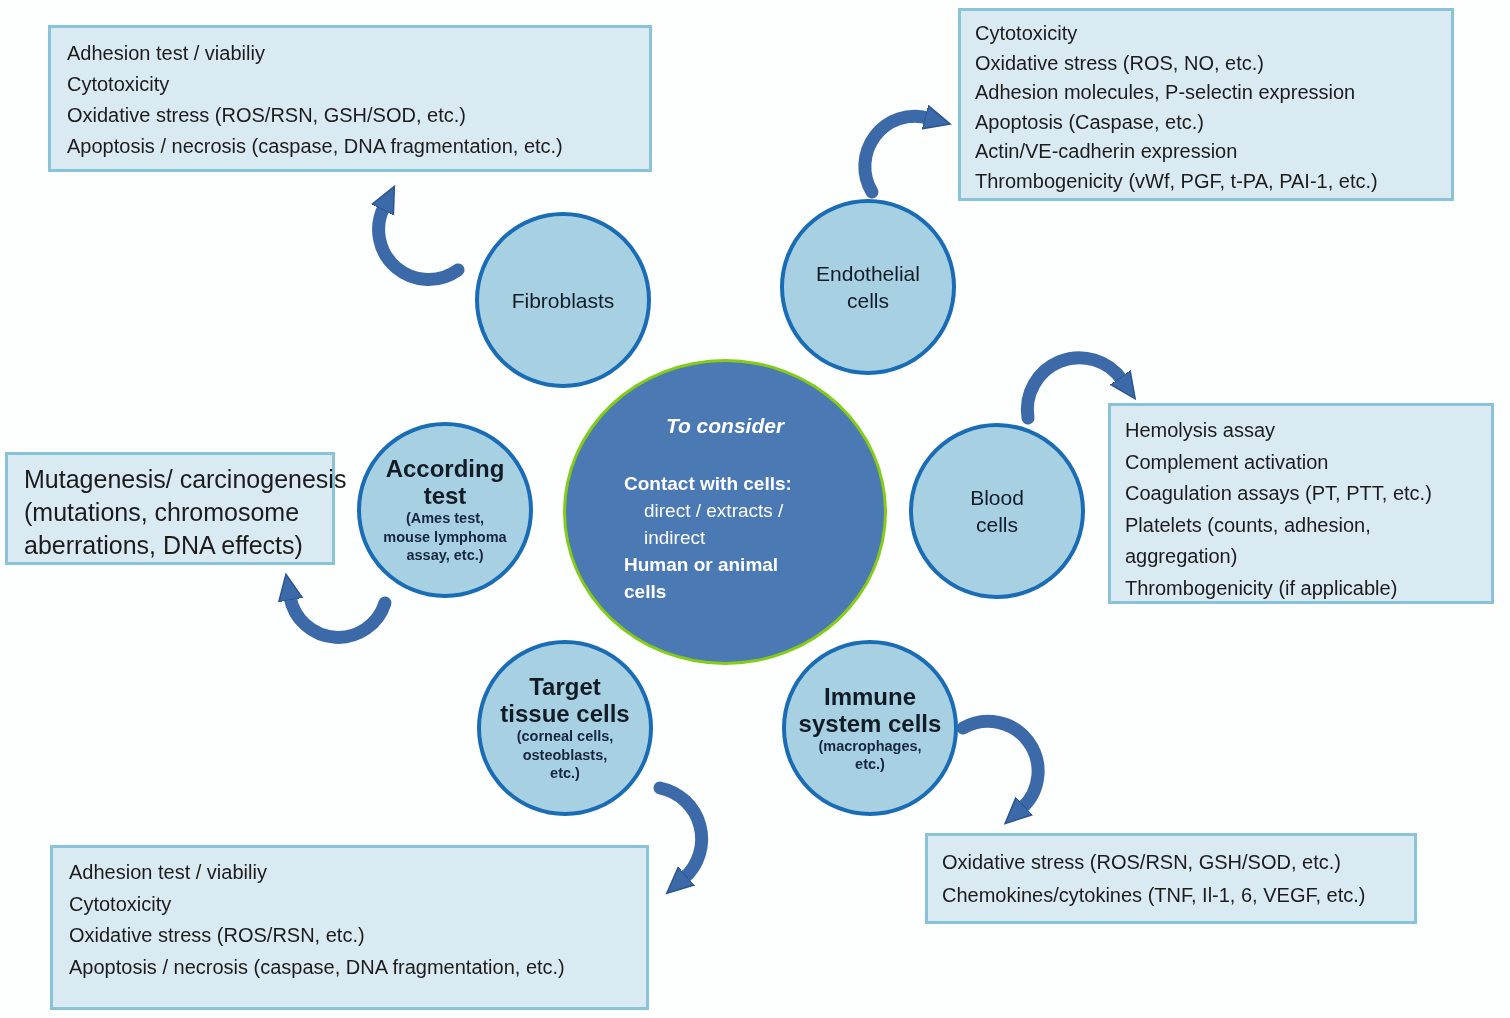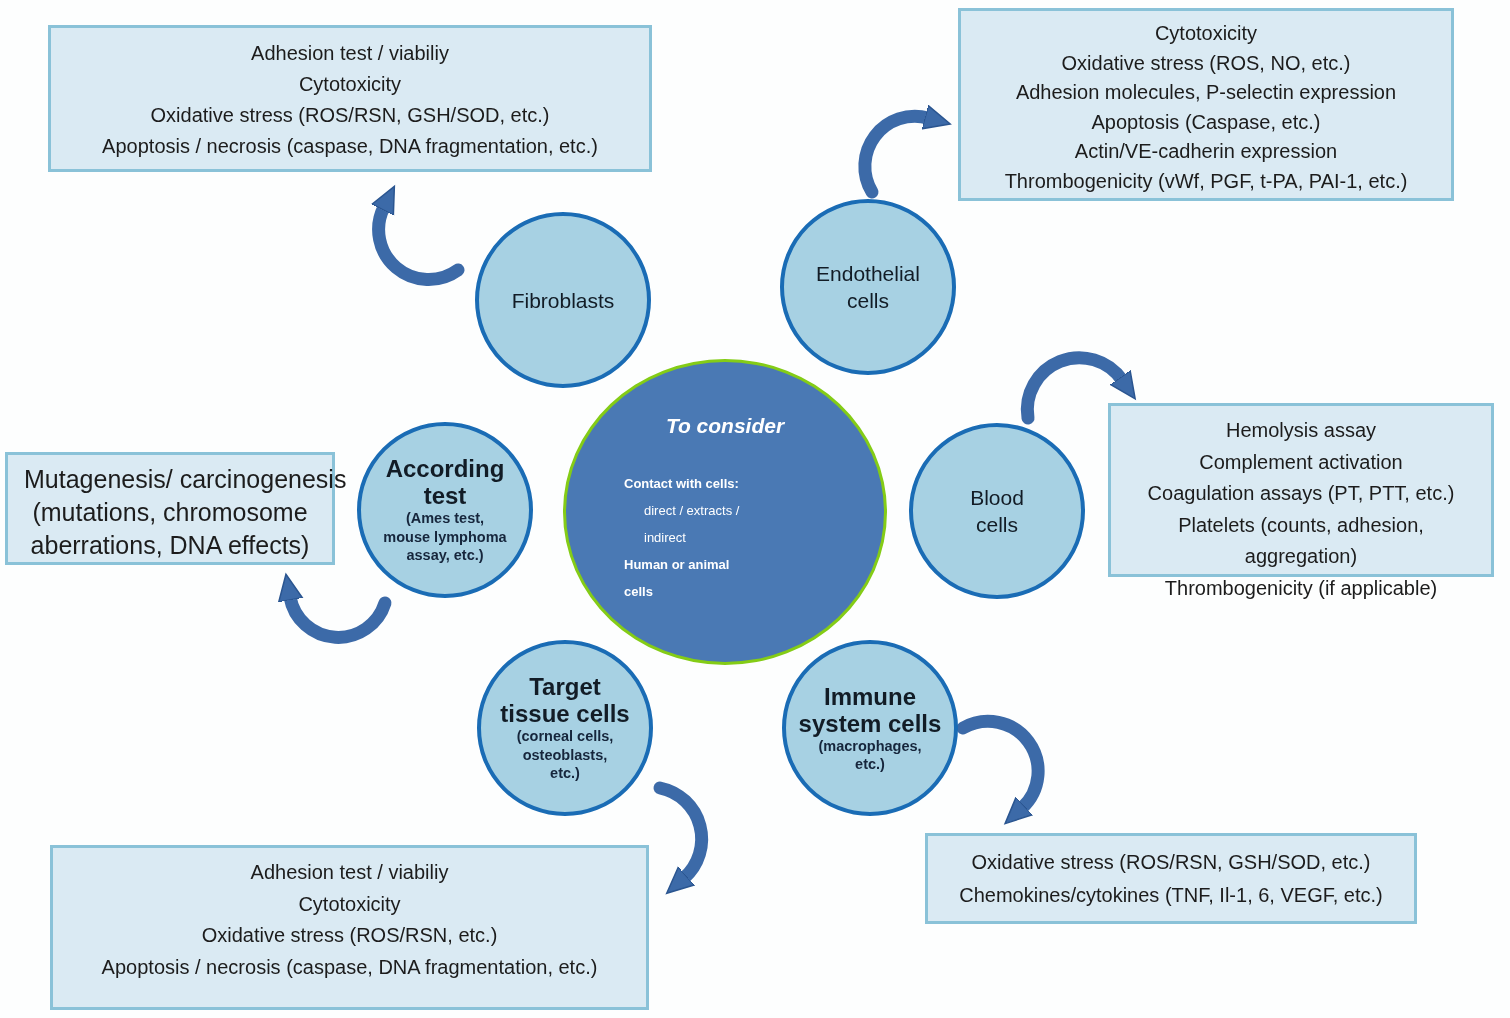--- a/index.html
+++ b/index.html
@@ -3,26 +3,26 @@
 <meta charset="utf-8">
 <style>
   html,body { margin:0; padding:0; background:#ffffff; }
   .canvas {
     position:relative; width:1510px; height:1018px; background:#fdfefe;
     font-family:"Liberation Sans", sans-serif; overflow:hidden;
   }
   
   .box {
     position:absolute; background:#daeaf3; border:3px solid #8ac2d8;
-    box-sizing:border-box; color:#1c1c1c; font-size:20px;text-align:center;
+    box-sizing:border-box; color:#1c1c1c; font-size:20px;
   }
   .box .ln { white-space:nowrap; }
   .box-tl { left:48px;  top:25px;  width:604px; height:147px; padding:10px 16px; line-height:31px; }
   .box-tr { left:958px; top:8px;   width:496px; height:193px; padding:8px 14px;  line-height:29.5px; }
-  .box-r  { left:1108px;top:403px; width:386px; height:174px; padding:9px 14px;  line-height:31.5px; }
+  .box-r  { left:1108px;top:403px; width:386px; height:201px; padding:9px 14px;  line-height:31.5px; }
   .box-l  { left:5px;   top:452px; width:330px; height:113px; padding:8px 16px;  line-height:33px; font-size:25px; }
   .box-bl { left:50px;  top:845px; width:599px; height:165px; padding:9px 16px;  line-height:31.5px; }
   .box-br { left:925px; top:833px; width:492px; height:91px;  padding:10px 14px; line-height:33px; }
   
   .circle {
     position:absolute; width:176px; height:176px; border-radius:50%;
     background:#a7d1e3; border:4px solid #1a6cb5; box-sizing:border-box;
     display:flex; flex-direction:column; justify-content:center; align-items:center;
     text-align:center; color:#121c26;
   }
@@ -35,21 +35,21 @@
   .c-blood  { left:909px; top:423px; }
   .c-target { left:477px; top:640px; }
   .c-immune { left:782px; top:640px; }
   
   .center-ellipse {
     position:absolute; left:563px; top:359px; width:324px; height:306px;
     border-radius:50%; background:#4a79b4; border:3px solid #84cc16;
     box-sizing:border-box; color:#ffffff;
   }
   .c-title { text-align:center; margin-top:52px; font-size:21px; font-weight:bold; font-style:italic; }
-  .c-block { margin:32px 0 0 58px; width:240px; font-size:13px; line-height:27px; }
+  .c-block { margin:32px 0 0 58px; width:240px; font-size:19px; line-height:27px; }
   .c-bold  { font-weight:bold; }
   .c-ind   { padding-left:20px; }
   
   .arrows { position:absolute; left:0; top:0; width:1510px; height:1018px; pointer-events:none; }
 </style>
 </head>
 <body>
 
 <div class="canvas">
 

